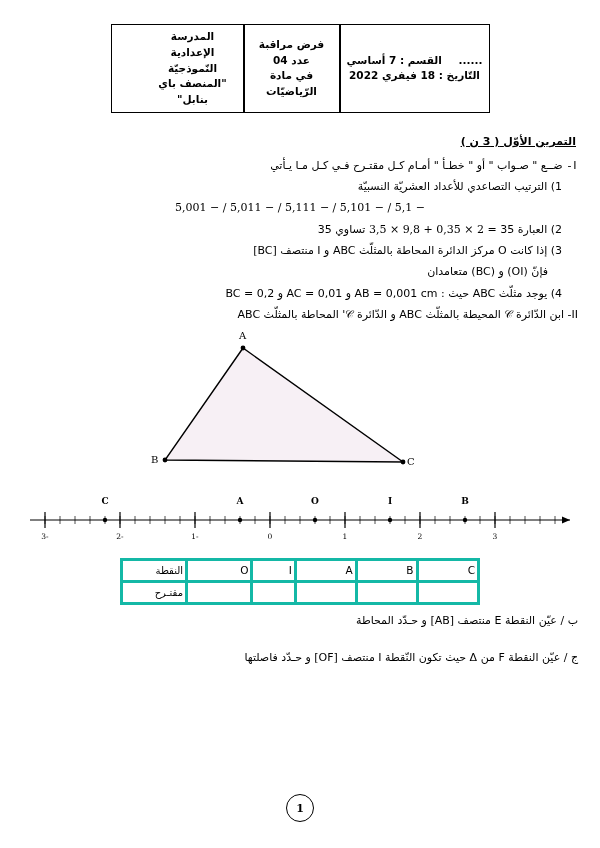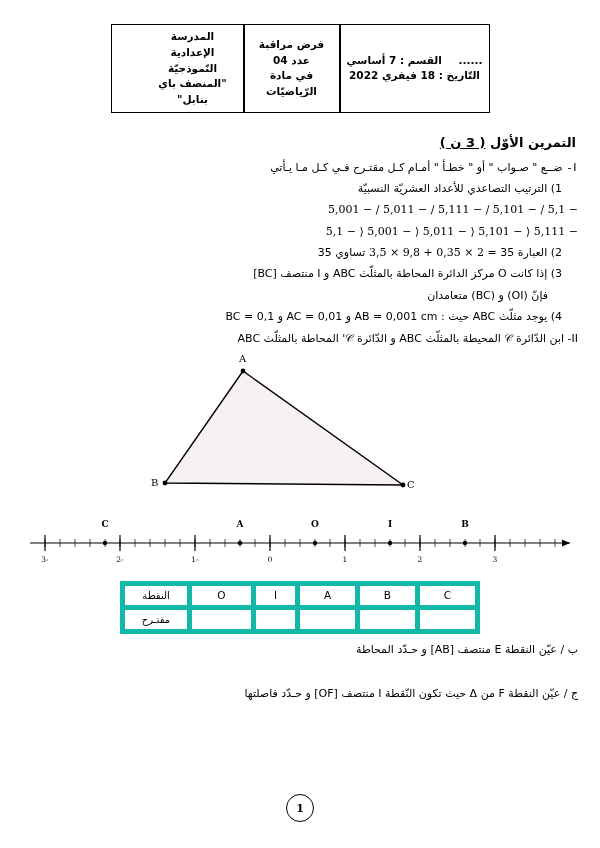--- a/index.html
+++ b/index.html
@@ -38,37 +38,38 @@
     box-sizing:border-box;
   }
   .hbox.school{width:133px;padding-left:37px;}
   .hbox.exam{width:96px;}
   .hbox.info{width:150px;}
   .hbox.info .row{display:flex;width:100%;justify-content:space-between;gap:6px;}
   .hbox.info .row span{white-space:nowrap;}
 
   
   .ex-title{
-    font-size:13px;font-weight:bold;
+    font-size:11px;font-weight:bold;
+    text-decoration:underline;
     margin:22px 0 8px 0;
     text-align:right;
     padding-right:2px;
     direction:rtl;
   }
   .ex-title .pts{text-decoration:underline;}
   .line{
     font-size:11px;
     line-height:1.85;
     text-align:right;
     direction:rtl;
     margin:0 0 1px 0;
   }
   .indent1{padding-right:16px;}
   .indent2{padding-right:30px;}
-  .center{text-align:right;}
+  .center{text-align:center;}
   .spaced{letter-spacing:1.6px;}
   .mono-num{font-family:"DejaVu Serif","Liberation Serif",serif;}
 
   .eq{direction:ltr;display:inline-block;font-family:"DejaVu Serif","Liberation Serif",serif;}
 
   
   .figure{
     position:relative;
     height:150px;
     margin:6px auto 4px auto;
@@ -86,24 +87,24 @@
   .numline svg{display:block;}
 
   
   table.tbl{
     border-collapse:collapse;
     margin:8px auto 6px auto;
     direction:rtl;
     width:360px;
   }
   table.tbl td{
-    border:5px solid #14b8a6;
+    border:3px solid #14b8a6;
     height:17px;
     font-size:10.5px;
-    text-align:center;
+    text-align:right;
     padding:1px 2px;
   }
   table.tbl td.lbl{width:58px;font-size:10px;}
 
   
   .pagenum{
     position:absolute;
     left:50%;bottom:26px;
     transform:translateX(-50%);
     width:26px;height:26px;border-radius:50%;
@@ -139,31 +140,30 @@
   </div>
 
   <div class="ex-title">
     <span>التمرين الأوّل</span>
     <span class="pts">( 3 ن )</span>
   </div>
 
   <div class="line spaced">I-    ضــع " صـواب "  أو " خطـأ " أمـام كـل مقتـرح فـي كـل مـا يـأتي</div>
   <div class="line indent1">1) الترتيب التصاعدي للأعداد العشريّة النسبيّة</div>
   <div class="line center mono-num">− 5,1 / − 5,101 / − 5,111 / − 5,011 / − 5,001</div>
-  <div class="line center mono-num">− 5,111 ⟨ − 5,101 ⟨ − 5,011 ⟨ − 5,001 ⟨ − 5,1</div>
 
   <div class="line indent1">
     <span>2) العبارة  35 =</span>
     <span class="eq">3,5 × 9,8 + 0,35 × 2</span>
     <span>تساوي  35</span>
   </div>
 
   <div class="line indent1">3) إذا كانت O مركز الدائرة المحاطة بالمثلّث ABC  و  I منتصف [BC]</div>
   <div class="line indent2">فإنّ (OI)  و (BC) متعامدان</div>
-  <div class="line indent1">4) يوجد مثلّث ABC حيث :   AB = 0,001 cm   و   AC = 0,01   و   BC = 0,1</div>
+  <div class="line indent1">4) يوجد مثلّث ABC حيث :   AB = 0,001 cm   و   AC = 0,01   و   BC = 0,2</div>
   <div class="line">II-   ابن الدّائرة 𝒞 المحيطة بالمثلّث ABC  و  الدّائرة 𝒞' المحاطة بالمثلّث ABC</div>
 
   <div class="figure">
     <svg width="330" height="150" viewBox="0 0 330 150">
       <polygon points="108,16 30,128 268,130" fill="#f7f0f5" stroke="#000" stroke-width="1.4"></polygon>
       <circle cx="108" cy="16" r="2.4" fill="#000"></circle>
       <circle cx="30" cy="128" r="2.4" fill="#000"></circle>
       <circle cx="268" cy="130" r="2.4" fill="#000"></circle>
     </svg>
     <span class="fl" style="left:104px;top:-2px;">A</span>
@@ -271,16 +271,16 @@
       <td></td>
       <td></td>
       <td></td>
       <td></td>
       <td class="lbl">مقتـرح</td>
     </tr>
   </tbody>
     </table>
 
   <div class="line">ب / عيّن النقطة E منتصف [AB] و حـدّد المحاطة</div>
-  <div class="line" style="margin-top:24px;">ج / عيّن النقطة F من Δ حيث تكون النّقطة I منتصف [OF] و حـدّد فاصلتها</div>
+  <div class="line" style="margin-top:17px;">ج / عيّن النقطة F من Δ حيث تكون النّقطة I منتصف [OF] و حـدّد فاصلتها</div>
 
   <div class="pagenum">1</div>
 </div>
 
 </body></html>

